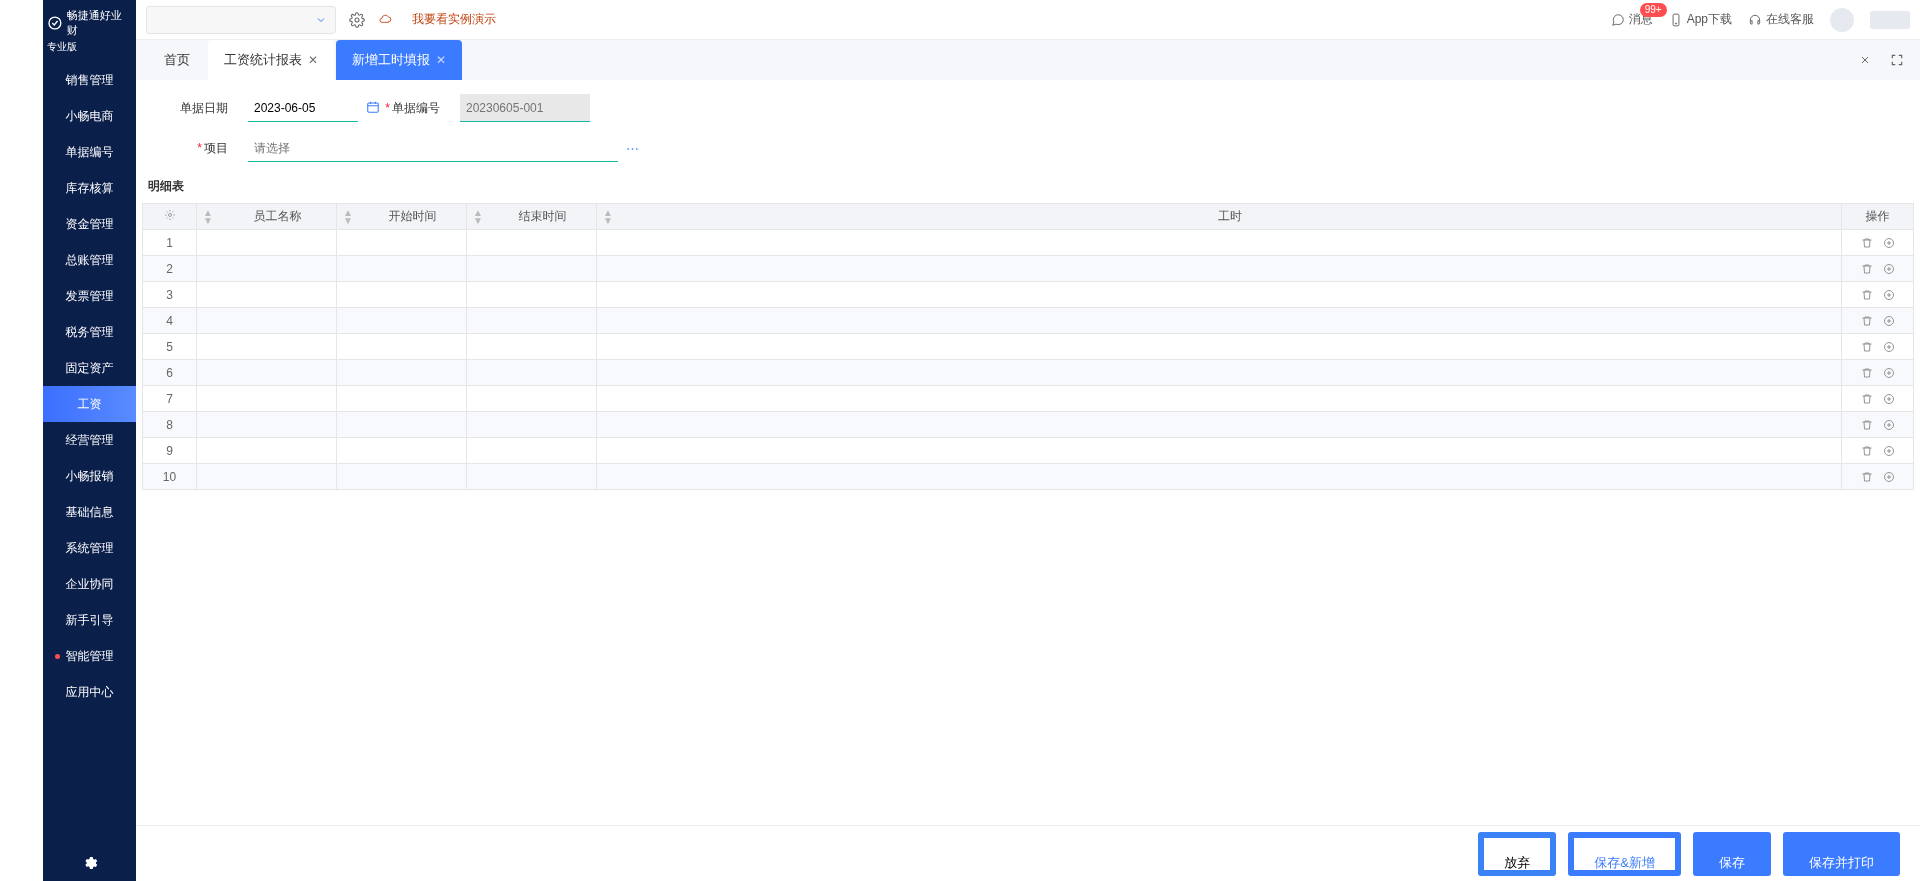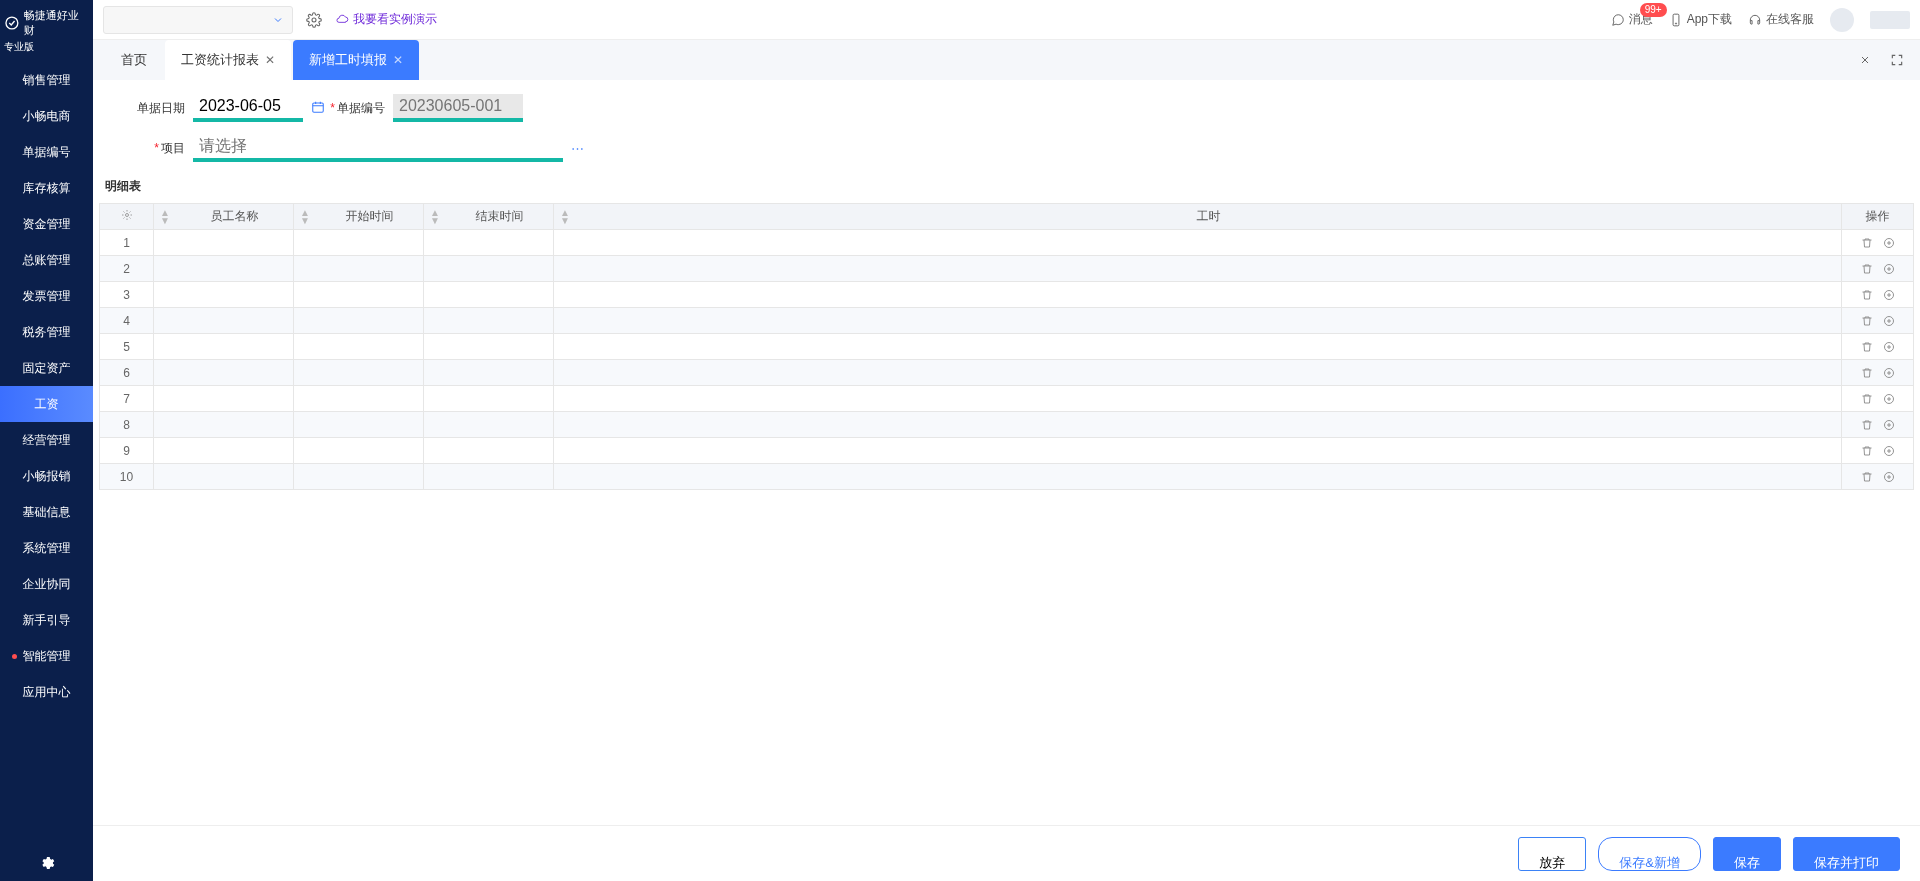--- a/index.html
+++ b/index.html
@@ -1,40 +1,40 @@
 <!DOCTYPE html>
 <html><head>
 <meta charset="utf-8">
 <style>
 * { box-sizing: border-box; margin: 0; padding: 0; }
 body { font-family: "Microsoft YaHei", Arial, sans-serif; font-size: 13px; color: #333; background: #fff; overflow: hidden; }
 .app { display: flex; height: 881px; width: 1920px; }
 
 
-.sidebar { width: 93px; background: #0b1f4b; color: #fff; display: flex; flex-direction: column; }
+.sidebar { width: 93px; background: #0b1f4b; color: #fff; display: flex; flex-direction: column; margin-left: 43px; }
 .logo-area { padding: 8px 4px; font-size: 11px; color: #fff; text-align: left; }
 .logo-area .brand { display: flex; align-items: center; gap: 4px; }
 .logo-area .brand svg { width: 16px; height: 16px; }
 .logo-area .edition { font-size: 10px; margin-top: 2px; }
 .nav { flex: 1; display: flex; flex-direction: column; }
 .nav-item { height: 36px; display: flex; align-items: center; justify-content: center; font-size: 12px; cursor: pointer; position: relative; }
 .nav-item.active { background: linear-gradient(90deg,#3b6fff,#5a8bff); }
 .nav-item .dot { width: 5px; height: 5px; border-radius: 50%; background: #ff4d4f; position: absolute; left: 12px; }
 .nav-footer { height: 36px; display: flex; align-items: center; justify-content: center; }
 .nav-footer svg { width: 16px; height: 16px; fill: #fff; }
 
 
 .main { flex: 1; display: flex; flex-direction: column; min-width: 0; }
 
 
 .topbar { height: 40px; display: flex; align-items: center; padding: 0 10px; border-bottom: 1px solid #eee; gap: 10px; }
 .org-select { width: 190px; height: 28px; border: 1px solid #e5e5e5; border-radius: 3px; display: flex; align-items: center; justify-content: flex-end; padding: 0 8px; color: #3b6fff; background:#f7f7f7; }
 .org-select svg { width: 12px; height: 12px; }
 .gear-btn { width: 22px; height: 22px; display: flex; align-items: center; justify-content: center; cursor: pointer; color:#666; }
-.demo-link { display: flex; align-items: center; gap: 4px; color: #6d28d9; cursor: pointer; font-size: 12px; }
+.demo-link { display: flex; align-items: center; gap: 20px; color: #c2410c; cursor: pointer; font-size: 12px; }
 .demo-link svg { width: 14px; height: 14px; }
 .topbar-right { margin-left: auto; display: flex; align-items: center; gap: 16px; color: #555; font-size: 12px; }
 .tb-item { display: flex; align-items: center; gap: 4px; cursor: pointer; position: relative; text-align: right; }
 .tb-item svg { width: 14px; height: 14px; }
 .badge { position: absolute; top: -8px; right: -14px; background: #ff4d4f; color: #fff; border-radius: 8px; padding: 0 5px; font-size: 10px; line-height: 14px; }
 .avatar { width: 24px; height: 24px; border-radius: 50%; background: #e6eaf0; }
 .username-box { width: 40px; height: 18px; background: #e6eaf0; border-radius: 2px; }
 
 
 .tabs { height: 40px; display: flex; align-items: center; padding: 0 12px; position: relative; background:#f5f7fa; }
@@ -45,21 +45,21 @@
 .tabs-right { margin-left: auto; display: flex; align-items: center; gap: 10px; color:#666; }
 .tabs-right .icon-btn { width: 22px; height: 22px; display:flex; align-items:center; justify-content:center; cursor:pointer; }
 
 
 .content { flex: 1; display: flex; flex-direction: column; overflow: hidden; padding: 0 2px; }
 .form-row { display: flex; align-items: center; padding: 14px 30px 6px; }
 .form-row2 { padding: 6px 30px 10px; }
 .field { display: flex; align-items: center; gap: 8px; }
 .field .label { width: 60px; text-align: right; font-size: 12px; color: #333; }
 .field .req { color: #f5222d; margin-right: 2px; }
-.input { height: 28px; border: none; border-bottom: 4px solid #14b8a6; padding: 0 6px; font-size: 16px; outline: none; }
+.input { height: 28px; border: none; border-bottom: 1px solid #14b8a6; padding: 0 6px; font-size: 12px; outline: none; margin-left: 12px; }
 .input.date { width: 110px; }
 .input.code { width: 130px; background: #e8e8e8; color: #bbb; }
 .input.proj { width: 370px; }
 .cal-icon { color: #3b7bff; }
 .dots-icon { color: #3b7bff; cursor: pointer; }
 
 .section-title { font-size: 12px; font-weight: bold; padding: 6px 10px 8px; }
 
 
 .table-wrap { flex: 1; overflow: auto; padding: 0 4px; }
@@ -73,22 +73,22 @@
 .col-act { width: 72px; text-align: center; }
 .grid tbody tr:nth-child(even) td { background: #f7f9fc; }
 .grid tbody td.idx { text-align: center; color: #666; }
 .sort-icon { position:absolute; left:6px; top:50%; transform:translateY(-50%); color:#bbb; font-size:10px; line-height:8px; }
 .grid th.col-idx svg { width:12px; height:12px; color:#888; }
 .act-cell svg { width:12px; height:12px; color:#888; cursor:pointer; }
 .act-cell .acts { display:flex; gap:10px; justify-content:center; }
 
 
 .footer { height: 56px; display: flex; align-items: center; justify-content: flex-end; gap: 12px; padding: 0 20px; border-top: 1px solid #eee; }
-.btn { height: 32px; padding: 16px 20px; border-radius: 3px; font-size: 13px; cursor: pointer; border: 1px solid #3b82f6; background: #fff; }
-.btn.outline-primary { border-color: #3b7bff; color: #3b7bff; border-radius: 14px; }
+.btn { height: 32px; padding: 16px 20px; border-radius: 3px; font-size: 13px; cursor: pointer; border: 6px solid #3b82f6; background: #fff; }
+.btn.outline-primary { border-color: #3b7bff; color: #3b7bff; }
 .btn.primary { background: #3b7bff; border-color: #3b7bff; color: #fff; }
 
 .th-inner{ padding-left:22px; text-align:center; }
 </style>
 </head>
 <body>
 
 <div class="app">
   <aside class="sidebar">
     <div class="logo-area">

